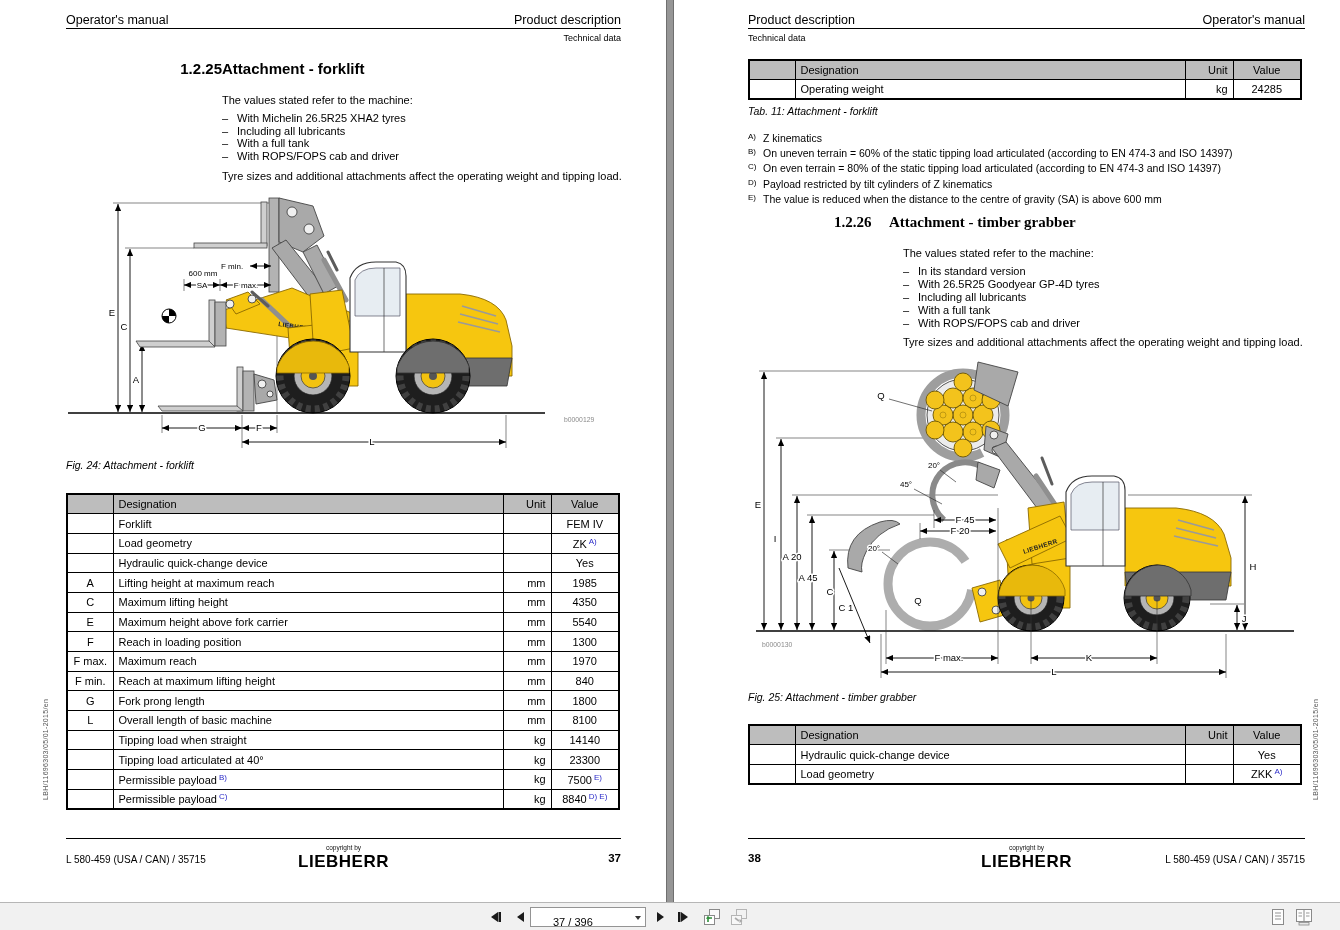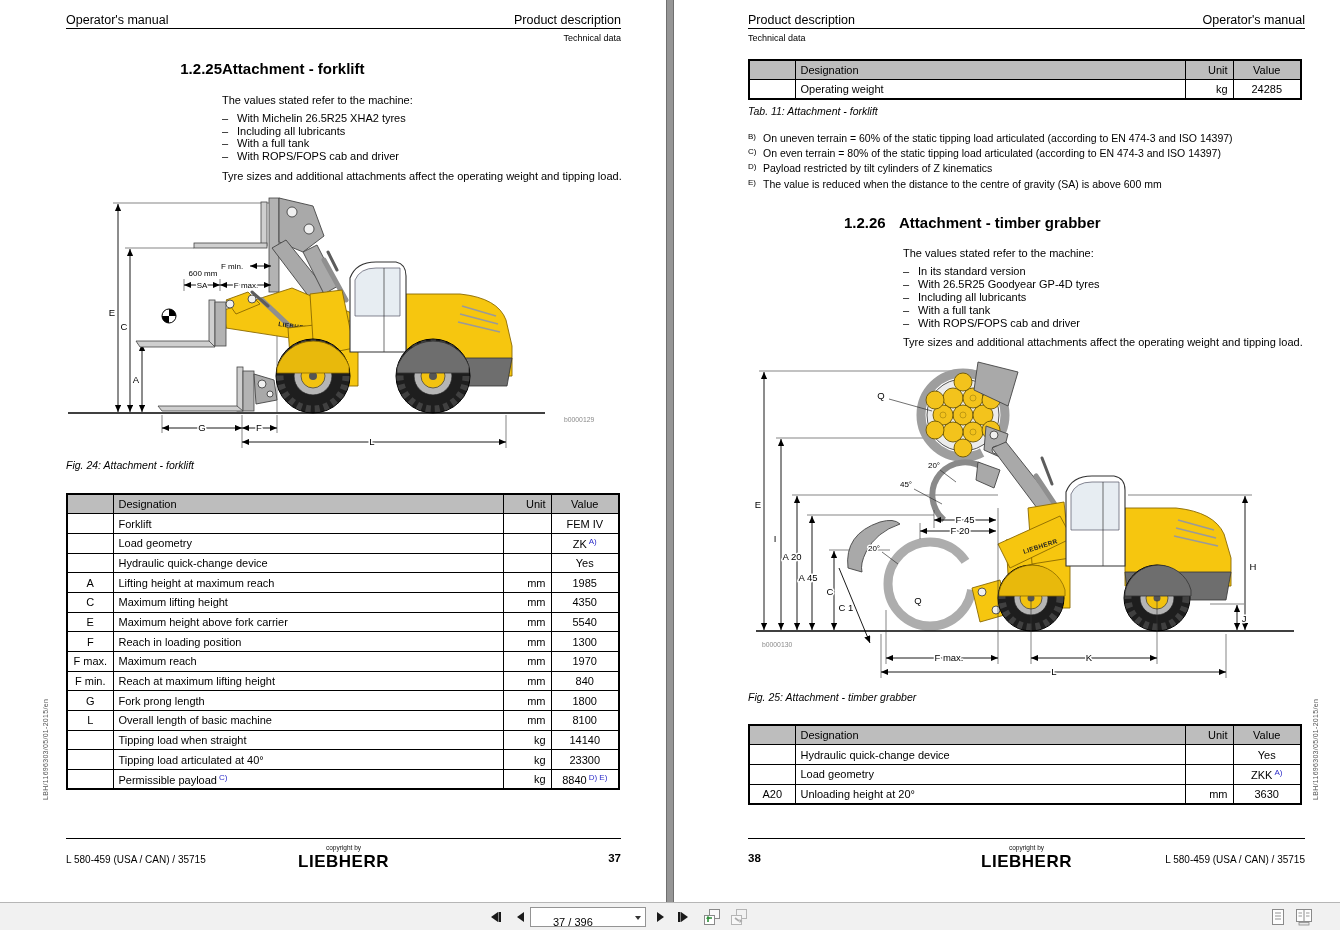--- a/index.html
+++ b/index.html
@@ -334,20 +334,26 @@
           <td class="c-val"><span>14140</span></td>
         </tr>
 
         <tr>
           <td class="c-key"></td>
           <td class="c-des"><span>Tipping load articulated at 40°</span></td>
           <td class="c-unit">kg</td>
           <td class="c-val"><span>23300</span></td>
         </tr>
 
+        <tr>
+          <td class="c-key"></td>
+          <td class="c-des"><span>Permissible payload</span><span class="sup">B)</span></td>
+          <td class="c-unit">kg</td>
+          <td class="c-val"><span>7500</span><span class="sup">E)</span></td>
+        </tr>
 
         <tr>
           <td class="c-key"></td>
           <td class="c-des"><span>Permissible payload</span><span class="sup">C)</span></td>
           <td class="c-unit">kg</td>
           <td class="c-val"><span>8840</span><span class="sup">D) E)</span></td>
         </tr>
       </tbody>
   </table>
 
@@ -392,31 +398,32 @@
           <td class="c-unit">kg</td>
           <td class="c-val"><span>24285</span></td>
         </tr>
       </tbody>
   </table>
 
   <div class="abs caption" style="left:74px;top:105px;">Tab. 11: Attachment - forklift</div>
 
   <div class="abs" style="left:74px;top:130px;">
 
+      <div class="fn"><span class="lab">A)</span><span>Z kinematics</span></div>
 
       <div class="fn"><span class="lab">B)</span><span>On uneven terrain = 60% of the static tipping load articulated (according to EN 474-3 and ISO 14397)</span></div>
 
       <div class="fn"><span class="lab">C)</span><span>On even terrain = 80% of the static tipping load articulated (according to EN 474-3 and ISO 14397)</span></div>
 
       <div class="fn"><span class="lab">D)</span><span>Payload restricted by tilt cylinders of Z kinematics</span></div>
 
       <div class="fn"><span class="lab">E)</span><span>The value is reduced when the distance to the centre of gravity (SA) is above 600 mm</span></div>
     </div>
 
-  <div class="abs section-h" style="left:170px;top:214px;">
+  <div class="abs section-h" style="left:160px;top:214px;font-family:Liberation Serif, serif;">
     <span class="section-num" style="width:55px;">1.2.26</span><span>Attachment - timber grabber</span>
   </div>
 
   <div class="abs body-txt" style="left:229px;top:247px;">The values stated refer to the machine:</div>
 
   <div class="abs bullets lh13" style="left:229px;top:265px;">
 
   <div class="b">In its standard version</div>
       <div class="b">With 26.5R25 Goodyear GP-4D tyres</div>
       <div class="b">Including all lubricants</div>
@@ -595,26 +602,20 @@
           <td class="c-val"><span>Yes</span></td>
         </tr>
 
         <tr>
           <td class="c-key"></td>
           <td class="c-des"><span>Load geometry</span></td>
           <td class="c-unit"></td>
           <td class="c-val"><span>ZKK</span><span class="sup">A)</span></td>
         </tr>
 
-        <tr>
-          <td class="c-key">A20</td>
-          <td class="c-des"><span>Unloading height at 20°</span></td>
-          <td class="c-unit">mm</td>
-          <td class="c-val"><span>3630</span></td>
-        </tr>
       </tbody>
   </table>
 
   <div class="abs foot-rule" style="left:74px;top:838px;width:557px;"></div>
   <div class="abs foot-page" style="left:74px;top:852px;">38</div>
   <div class="abs logo-wrap" style="left:74px;top:845px;width:557px;">
     <div class="logo-copy">copyright by</div>
     <div class="logo-brand">LIEBHERR</div>
   </div>
   <div class="abs foot-txt" style="left:74px;top:854px;width:557px;text-align:right;">L 580-459 (USA / CAN) / 35715</div>

